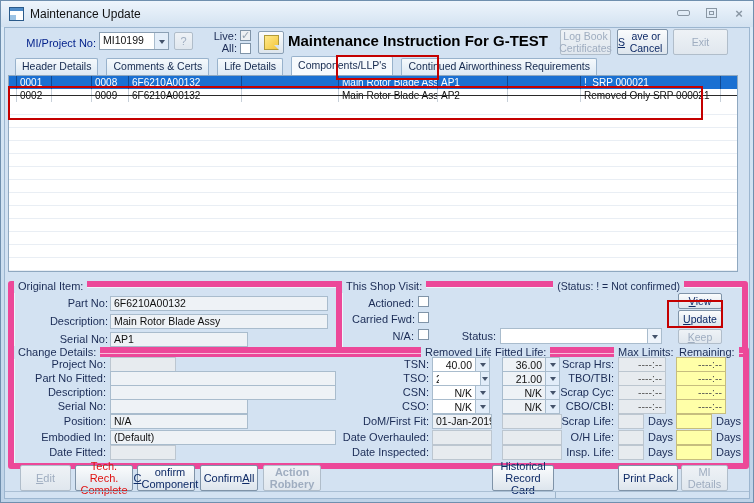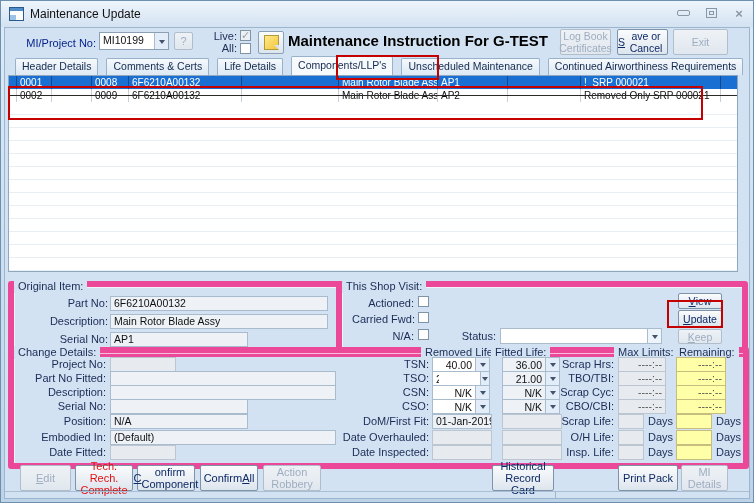--- a/index.html
+++ b/index.html
@@ -117,21 +117,20 @@
 <div class="heading">Maintenance Instruction For G-TEST</div>
 <div class="btn disabled small" style="left:560px;top:29px;width:51px;height:26px;">Log Book Certificates</div>
 <div class="btn small" style="left:617px;top:29px;width:51px;height:26px;"><u>S</u>ave or Cancel</div>
 <div class="btn disabled small" style="left:673px;top:29px;width:55px;height:26px;">Exit</div>
 
 <div class="tabs">
   <span class="tab">Header Details</span>
   <span class="tab">Comments &amp; Certs</span>
   <span class="tab">Life Details</span>
   <span class="tab active">Components/LLP's</span>
-  <span class="tab">Unscheduled Maintenance</span>
   <span class="tab">Continued Airworthiness Requirements</span>
 </div>
 
 <div class="grid">
   <div class="gbody-stripes"></div>
   <div class="grow sel">
     <span class="gc"></span>
     <span class="gc">0001</span>
     <span class="gc"></span>
     <span class="gc">0008</span>
@@ -163,20 +162,21 @@
   <div class="lbl" style="right:228px;top:10px;width:90px;">Part No:</div>
   <div class="fld" style="left:96px;top:9px;width:218px;">6F6210A00132</div>
   <div class="lbl" style="right:228px;top:28px;width:90px;">Description:</div>
   <div class="fld" style="left:96px;top:27px;width:218px;">Main Rotor Blade Assy</div>
   <div class="lbl" style="right:228px;top:46px;width:90px;">Serial No:</div>
   <div class="fld" style="left:96px;top:45px;width:138px;">AP1</div>
 </div>
 
 <div class="grp" style="left:336px;top:281px;width:400px;height:64px;">
   <span class="grp-title">This Shop Visit:</span>
+  <span class="grp-title" style="left:auto;right:58px;font-size:10.5px;">(Status: ! = Not confirmed)</span>
   <div class="lbl" style="left:10px;top:10px;width:62px;">Actioned:</div>
   <div class="cb" style="left:76px;top:9px;"></div>
   <div class="lbl" style="left:10px;top:26px;width:62px;">Carried Fwd:</div>
   <div class="cb" style="left:76px;top:25px;"></div>
   <div class="lbl" style="left:10px;top:43px;width:62px;">N/A:</div>
   <div class="cb" style="left:76px;top:42px;"></div>
   <div class="lbl" style="left:114px;top:43px;width:40px;">Status:</div>
   <div class="combo" style="left:158px;top:41px;width:162px;height:16px;border-color:#a9bccd;">
     <span class="val"></span>
     <span class="arr" style="background:#eef4fb;"></span>
@@ -281,21 +281,21 @@
   <div class="fld gray" style="left:604px;top:92px;width:26px;"></div>
   <div class="lbl" style="left:634px;top:93px;width:30px;text-align:left;">Days</div>
   <div class="fld yellow" style="left:662px;top:92px;width:36px;"></div>
   <div class="lbl" style="left:702px;top:93px;width:30px;text-align:left;">Days</div>
 </div>
 
 <div class="btn disabled" style="left:20px;top:465px;width:51px;height:26px;"><u>E</u>dit</div>
 <div class="btn red-text" style="left:75px;top:465px;width:58px;height:26px;">Tech. Rech. Complete</div>
 <div class="btn" style="left:137px;top:465px;width:58px;height:26px;"><u>C</u>onfirm Component</div>
 <div class="btn" style="left:200px;top:465px;width:58px;height:26px;white-space:nowrap;">Confirm <u>A</u>ll</div>
-<div class="btn disabled" style="left:263px;top:465px;width:58px;height:26px;">Action Robbery</div>
+<div class="btn disabled" style="left:263px;top:465px;width:58px;height:26px;font-weight:bold;">Action Robbery</div>
 <div class="btn" style="left:492px;top:465px;width:62px;height:26px;">Historical Record Card</div>
 <div class="btn" style="left:618px;top:465px;width:60px;height:26px;">Print Pack</div>
 <div class="btn disabled" style="left:681px;top:465px;width:47px;height:26px;">MI Details</div>
 
 <div class="statusbar">
   <span class="notch" style="left:550px;"></span>
 </div>
 
 <div class="red-box" style="left:336px;top:55px;width:99px;height:21px;"></div>
 <div class="red-box" style="left:8px;top:86px;width:691px;height:30px;"></div>

